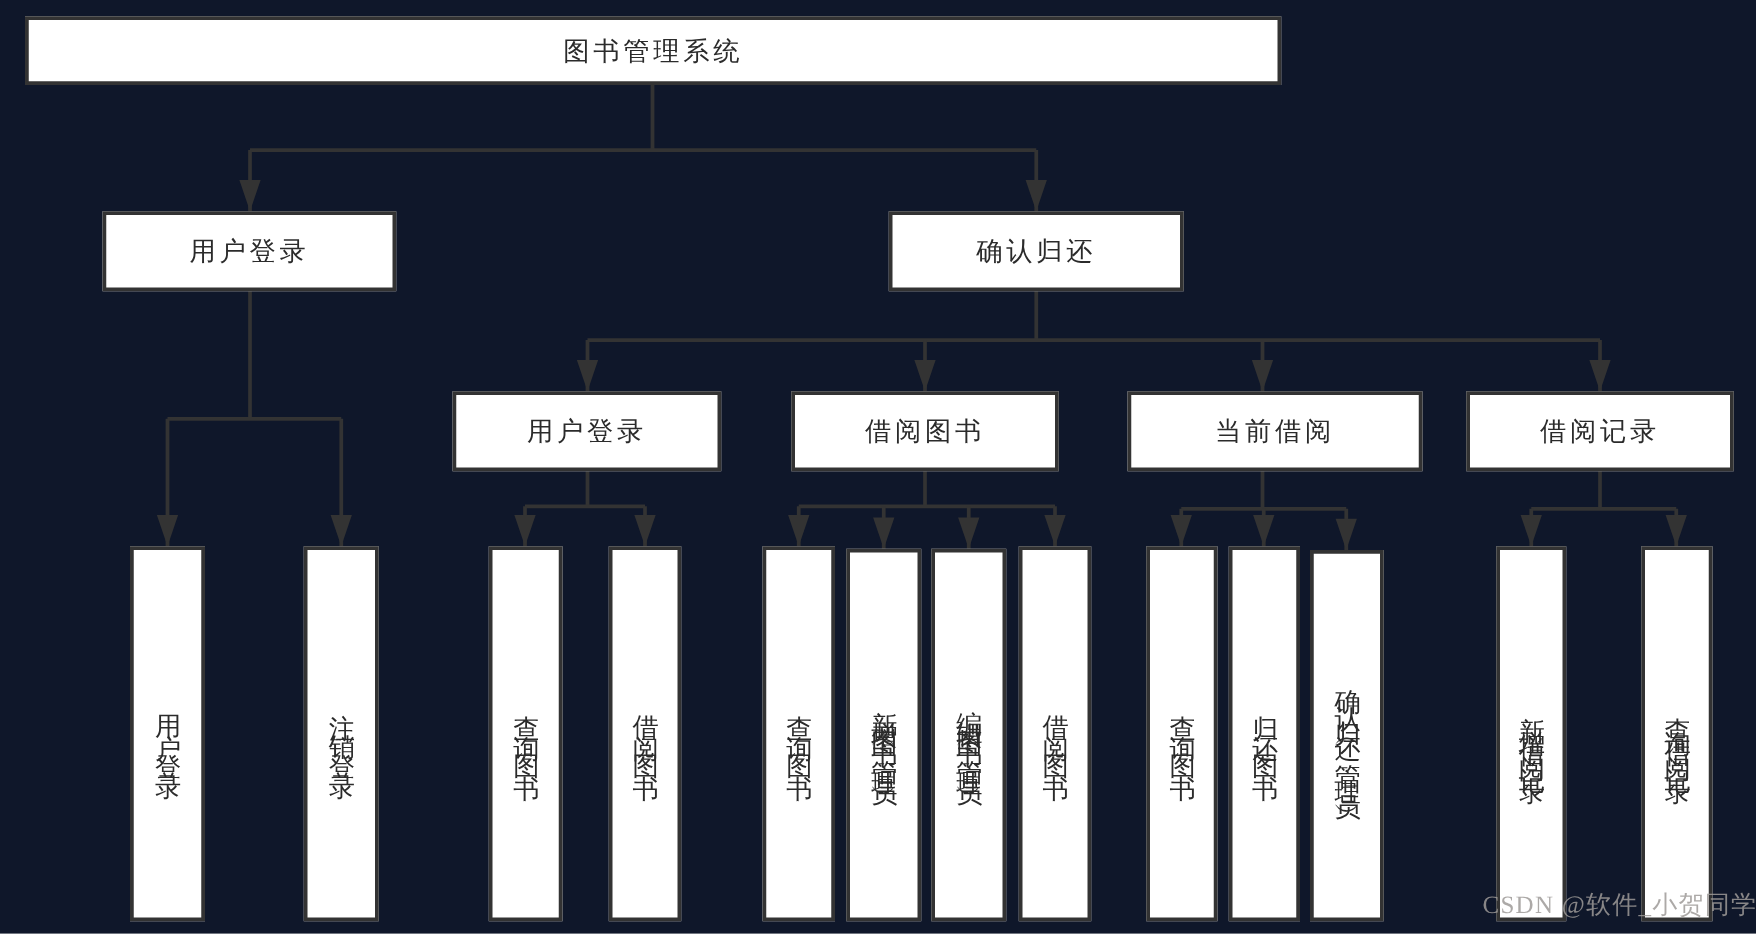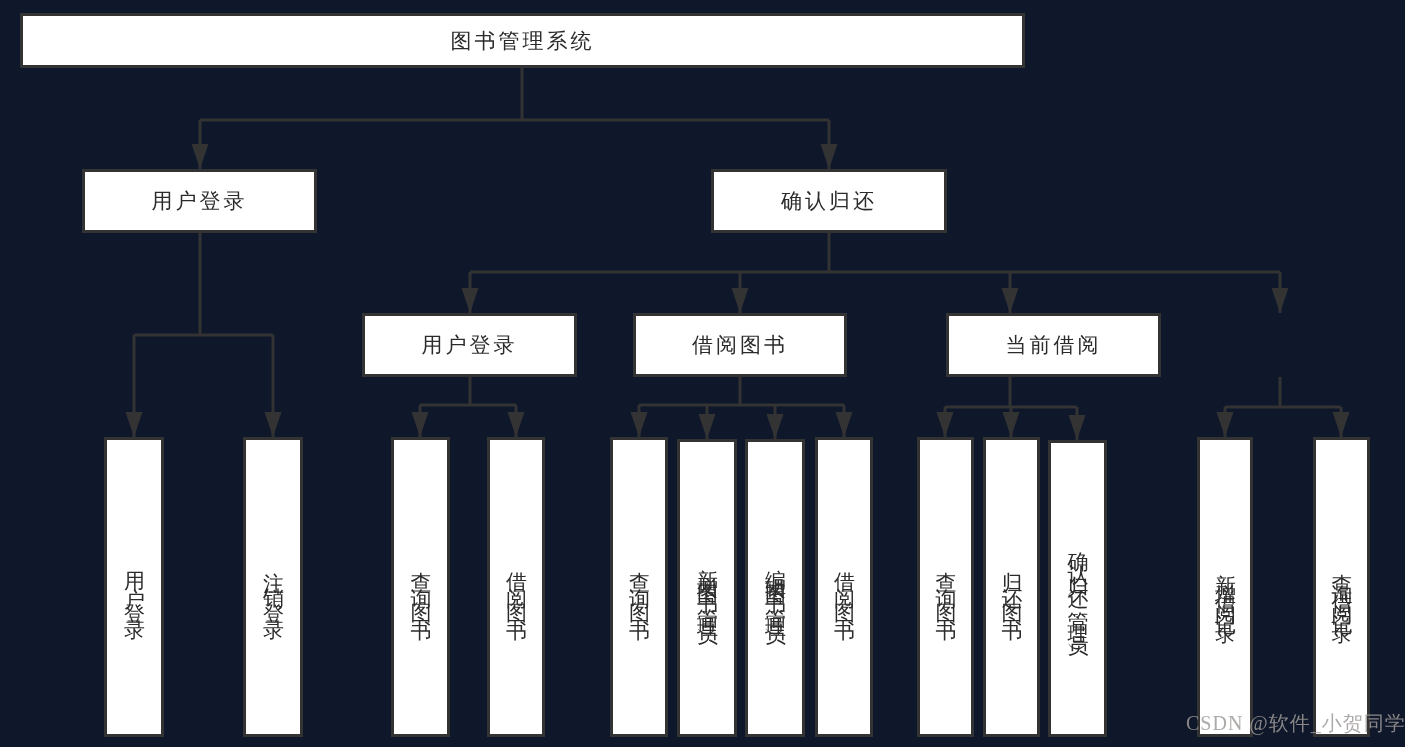--- a/index.html
+++ b/index.html
@@ -127,22 +127,25 @@
   <div class="box h" style="left:711px;top:169px;width:236px;height:64px">
     <span>确认归还</span>
   </div>
 
   <div class="box h" style="left:362px;top:313px;width:215px;height:64px">
     <span>用户登录</span>
   </div>
   <div class="box h" style="left:633px;top:313px;width:214px;height:64px">
     <span>借阅图书</span>
   </div>
-  <div class="box h" style="left:946px;top:313px;width:215px;height:64px">
+  <div class="box h" style="left:902px;top:313px;width:236px;height:64px">
     <span>当前借阅</span>
+  </div>
+  <div class="box h" style="left:1173px;top:313px;width:214px;height:64px">
+    <span>借阅记录</span>
   </div>
 
   <div class="box v ls4" style="left:104px;top:437px;width:60px;height:300px">
     <span>用户登录</span>
   </div>
   <div class="box v ls4" style="left:243px;top:437px;width:60px;height:300px">
     <span>注销登录</span>
   </div>
 
   <div class="box v ls4" style="left:391px;top:437px;width:59px;height:300px">

